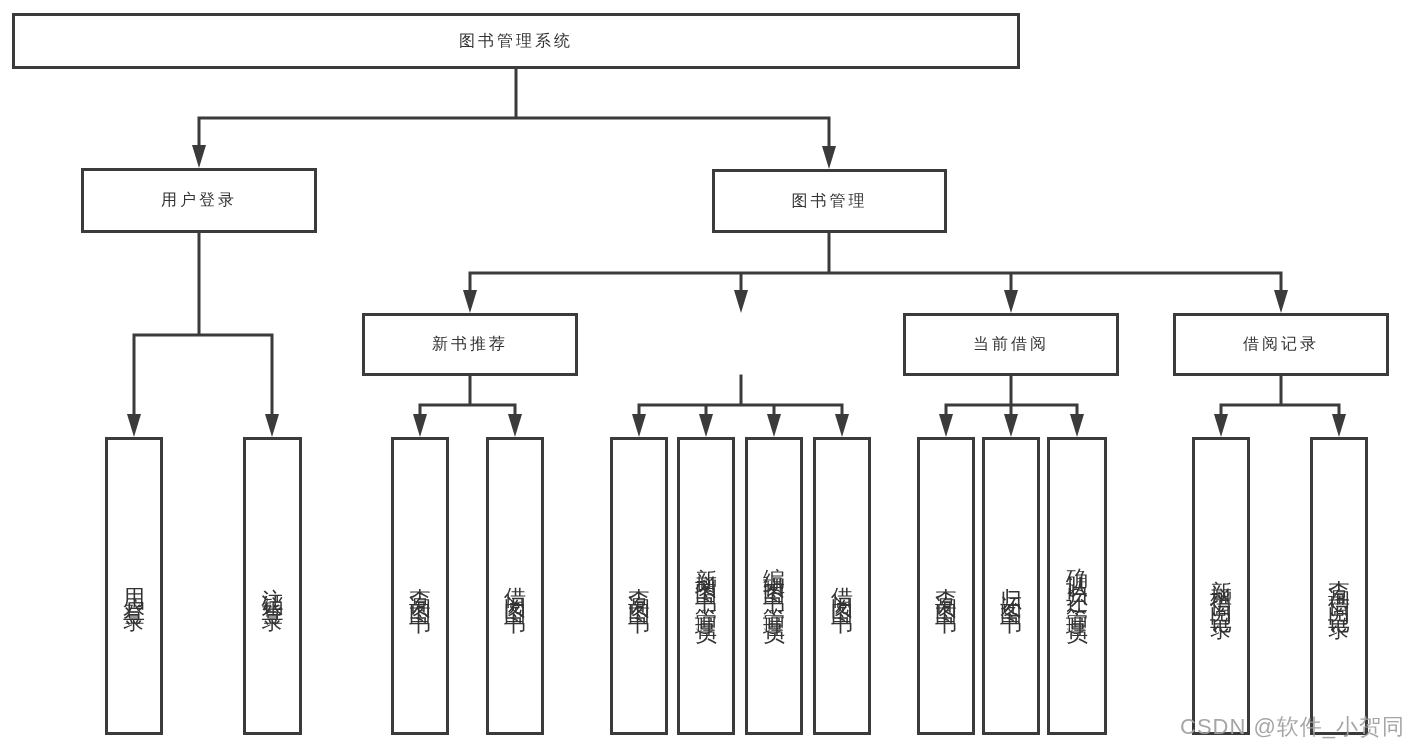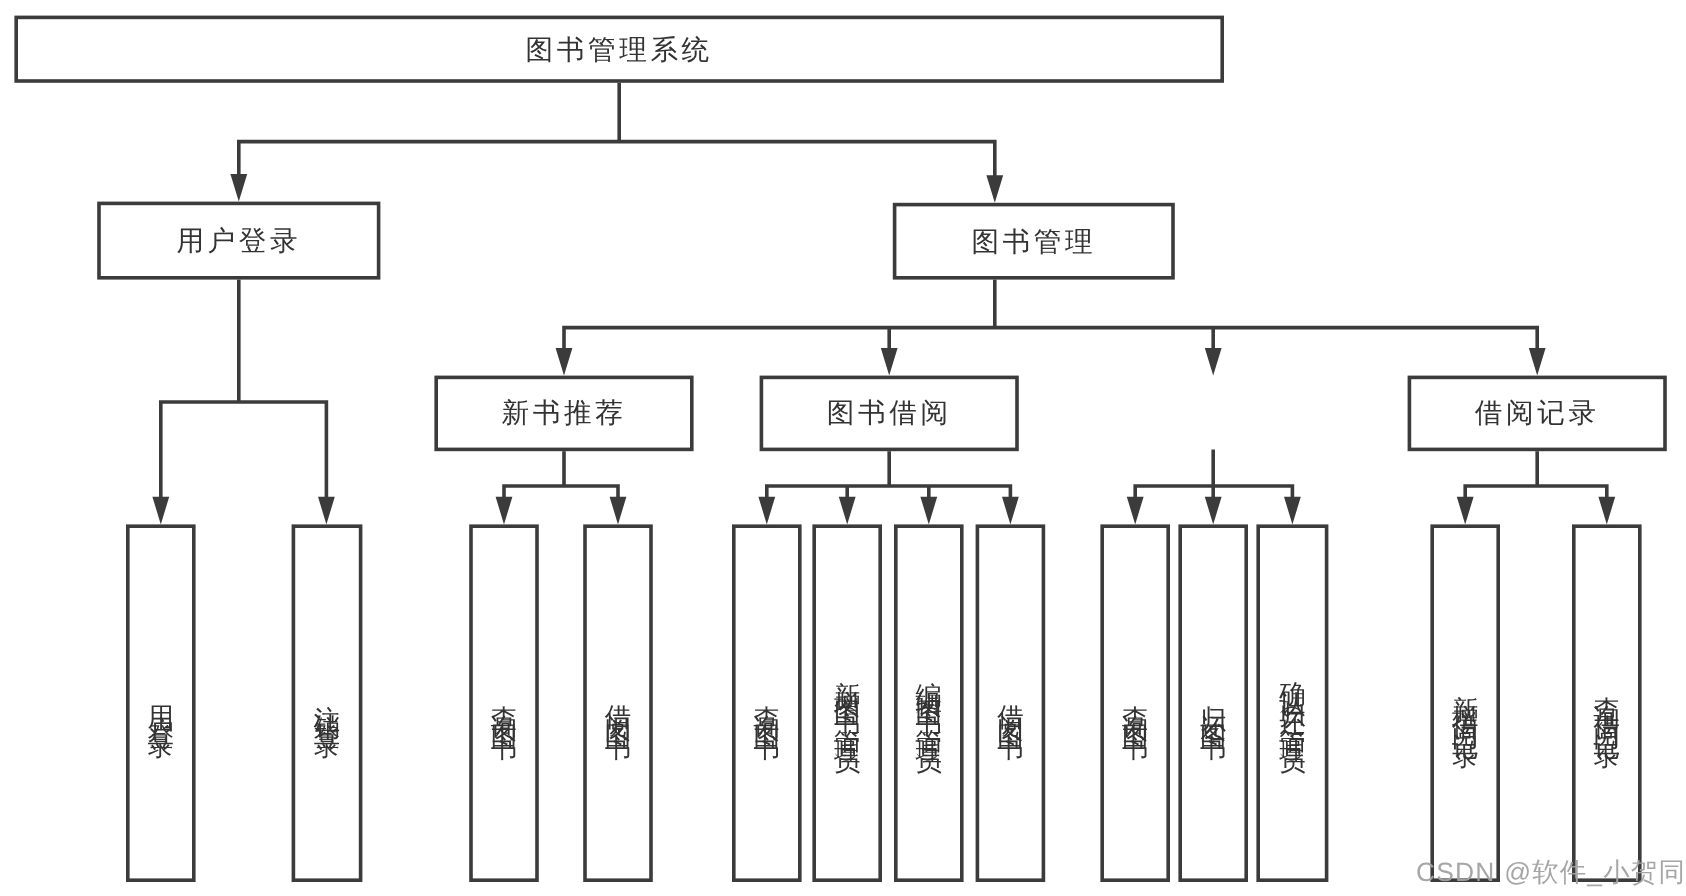--- a/index.html
+++ b/index.html
@@ -7,39 +7,39 @@
     position:relative;width:1405px;height:747px;background:#fff;
     font-family:"Liberation Sans","DejaVu Sans",sans-serif;
     --line:#3b3b3b; --text:#333333; --wm:#a2a2a2;
     overflow:hidden;
   }
   svg.connectors{position:absolute;left:0;top:0;z-index:1;}
   .box{
     position:absolute;box-sizing:border-box;z-index:2;
     border:3px solid var(--line);background:#fff;
     display:flex;align-items:center;justify-content:center;
-    font-size:23px;letter-spacing:3px;color:var(--text);
+    font-size:16px;letter-spacing:3px;color:var(--text);
     white-space:nowrap;
   }
   .vbox{
     position:absolute;box-sizing:border-box;z-index:2;
     border:3px solid var(--line);background:#fff;
     display:flex;align-items:center;justify-content:center;
     writing-mode:vertical-rl;text-orientation:mixed;
     font-size:22px;line-height:1;letter-spacing:8px;color:var(--text);
   }
   .watermark{
     position:absolute;z-index:5;left:1180px;top:712px;
     font-size:22px;letter-spacing:1px;color:var(--wm);opacity:.95;
     white-space:nowrap;
   }
   
   .n-root{left:12px;top:13px;width:1008px;height:56px;}
   .n-login{left:81px;top:168px;width:236px;height:65px;}
-  .n-mgmt{left:712px;top:169px;width:235px;height:64px;margin-left:32px;}
+  .n-mgmt{left:712px;top:169px;width:235px;height:64px;}
   .n-l3{top:313px;height:63px;width:216px;text-align:right;}
   .n-rec{left:362px;} .n-bor{left:633px;} .n-cur{left:903px;} .n-his{left:1173px;}
   .leaf{top:437px;height:298px;width:58px;}
   .lf-1a{left:105px;} .lf-1b{left:243px;width:59px;}
   .lf-2a{left:391px;} .lf-2b{left:486px;}
   .lf-3a{left:610px;} .lf-3b{left:677px;} .lf-3c{left:745px;} .lf-3d{left:813px;}
   .lf-4a{left:917px;} .lf-4b{left:982px;} .lf-4c{left:1047px;width:60px;}
   .lf-5a{left:1192px;} .lf-5b{left:1310px;}
 </style>
 </head>
@@ -101,21 +101,21 @@
          M1214 414 L1228 414 L1221 437 Z
          M1332 414 L1346 414 L1339 437 Z" fill="#3b3b3b" stroke="none"></path>
   </svg>
 
   <div class="box n-root">图书管理系统</div>
 
   <div class="box n-login">用户登录</div>
   <div class="box n-mgmt">图书管理</div>
 
   <div class="box n-l3 n-rec">新书推荐</div>
-  <div class="box n-l3 n-bor">图书借阅</div>
+  <div class="box n-l3 n-cur">当前借阅</div>
   <div class="box n-l3 n-his">借阅记录</div>
 
   <div class="vbox leaf lf-1a">用户登录</div>
   <div class="vbox leaf lf-1b">注销登录</div>
 
   <div class="vbox leaf lf-2a">查询图书</div>
   <div class="vbox leaf lf-2b">借阅图书</div>
 
   <div class="vbox leaf lf-3a">查询图书</div>
   <div class="vbox leaf lf-3b">新增图书（管理员）</div>

